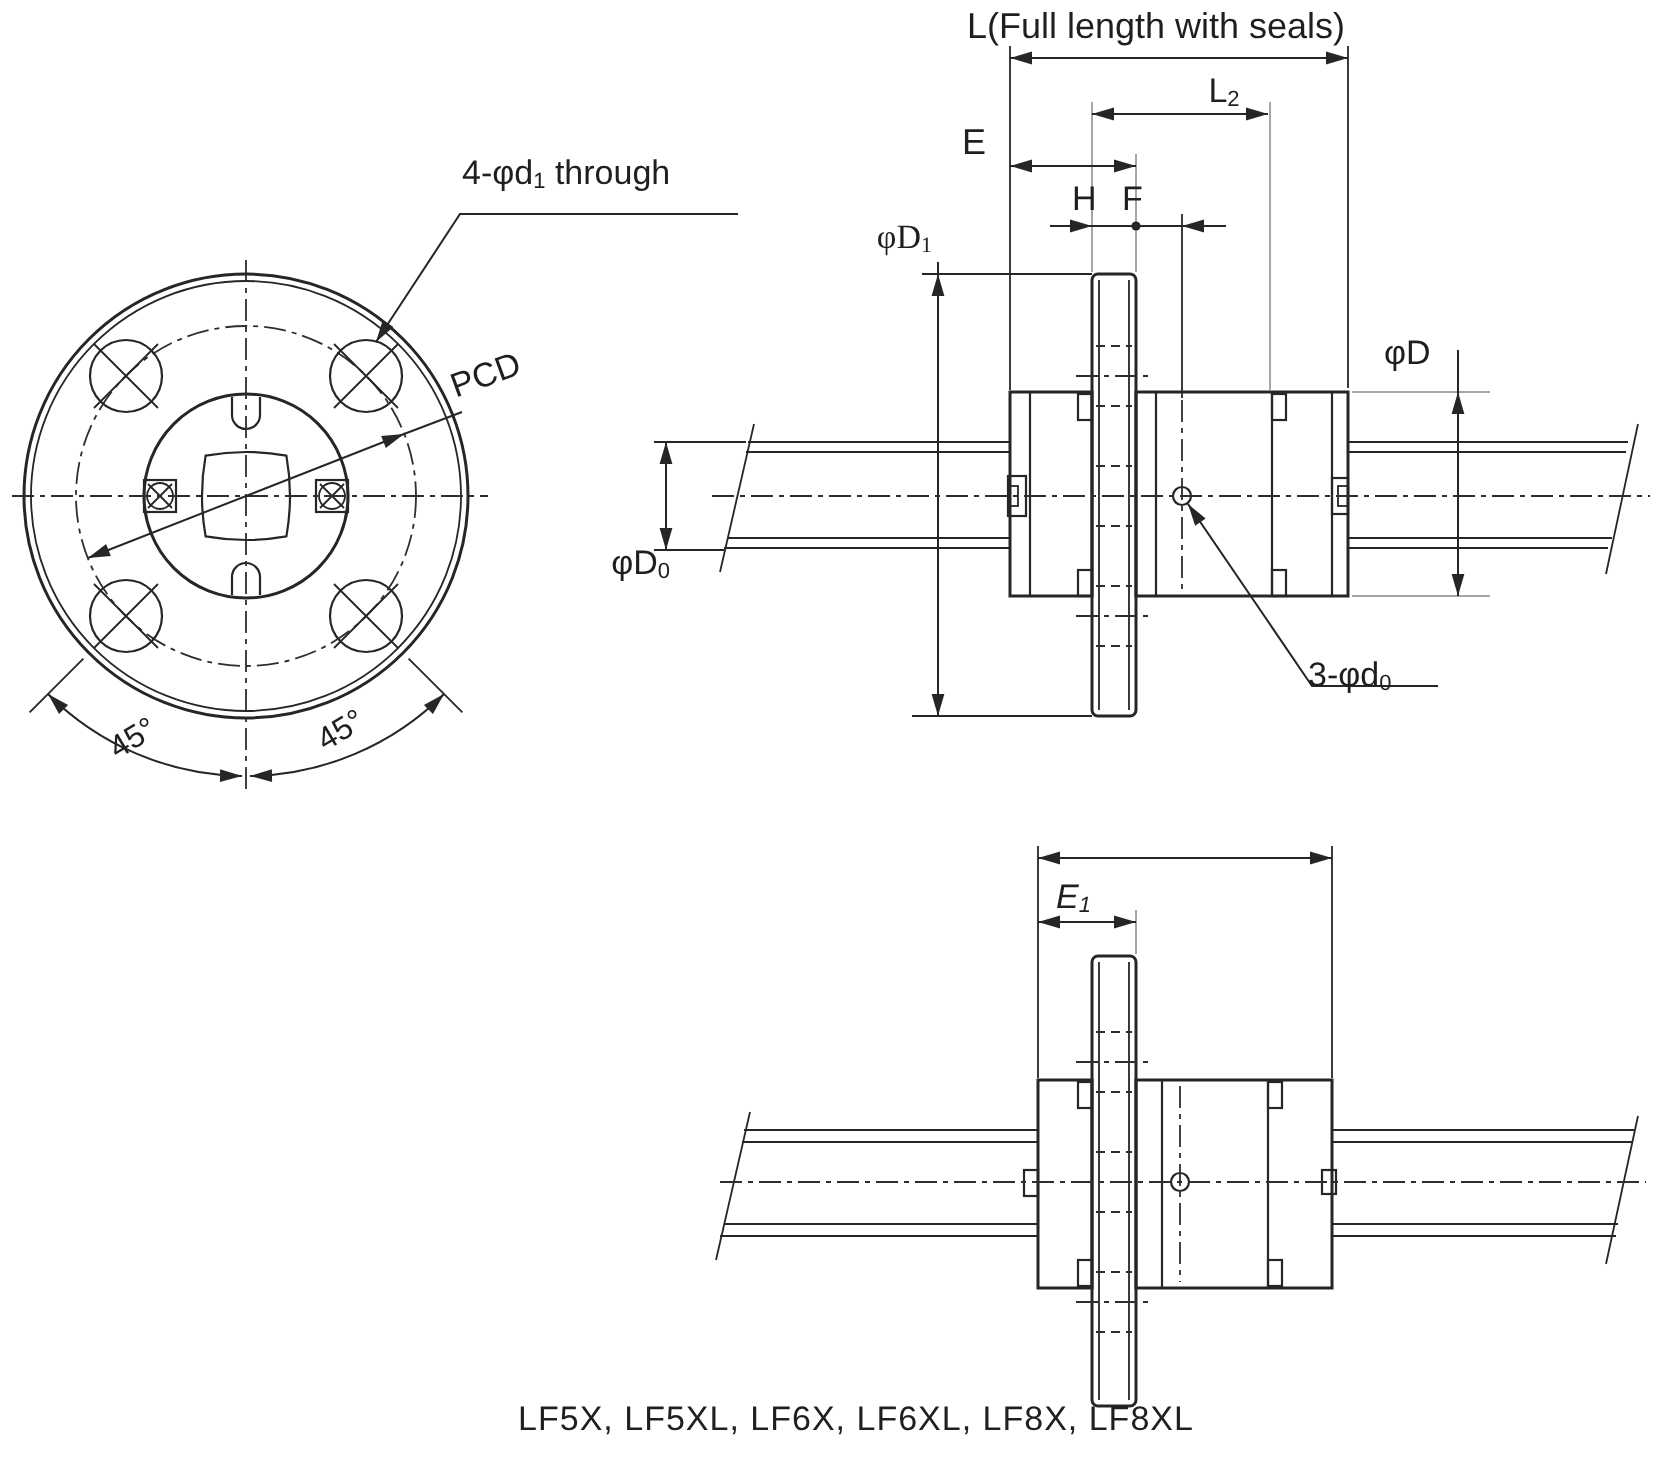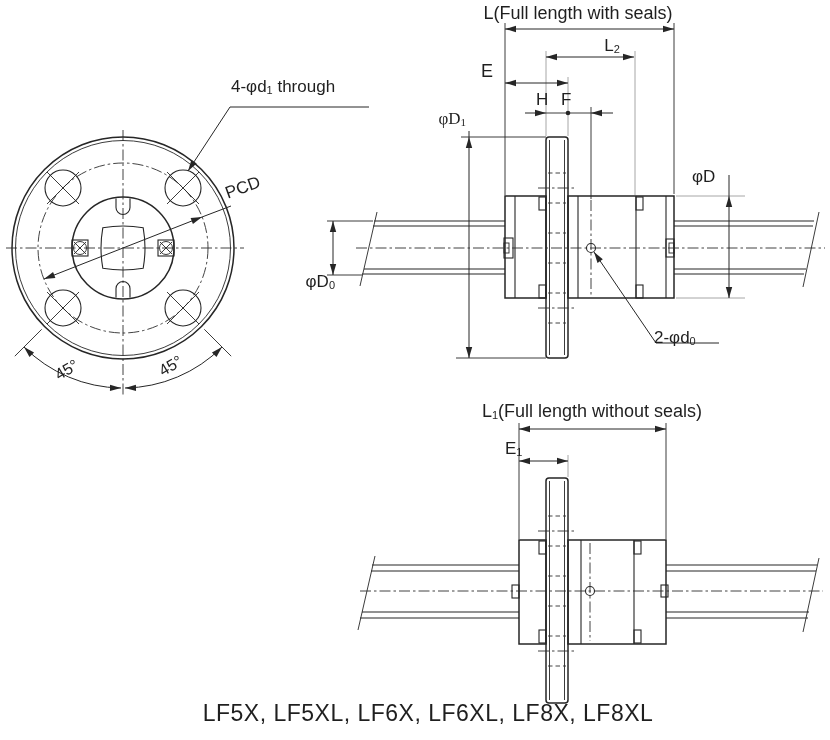--- a/index.html
+++ b/index.html
@@ -7,21 +7,21 @@
     position:relative;width:830px;height:740px;background:#ffffff;
     font-family:"Liberation Sans", sans-serif;color:#1f1f1f;overflow:hidden;
   }
   #stage svg{position:absolute;left:0;top:0;}
   .lbl{position:absolute;font-size:17px;white-space:nowrap;line-height:1.05;color:#1f1f1f;}
   .lbl .sub{font-size:11px;vertical-align:-2px;}
   .hdr{font-size:18px;}
   .ctr{transform:translateX(-50%);}
   .rot31{transform:rotate(-31deg);font-size:16px;}
   .rot20{transform:rotate(-20deg);}
-  .cap{font-size:23px;letter-spacing:0.5px;}
+  .cap{font-size:17px;letter-spacing:0.5px;}
   .ra{text-align:right;}
   
   .s1{stroke:#262626;stroke-width:1.5;fill:none;}
   .s2{stroke:#262626;stroke-width:1.1;fill:none;}
   .tn{stroke:#262626;stroke-width:0.9;fill:none;}
   .gy{stroke:#a6a6a6;stroke-width:1;fill:none;}
   .cl{stroke:#2e2e2e;stroke-width:0.9;fill:none;stroke-dasharray:11 3 2.5 3;}
   .hid{stroke:#2e2e2e;stroke-width:0.9;fill:none;stroke-dasharray:4.5 3;}
   .dim{stroke:#262626;stroke-width:1;fill:none;}
   .fill{fill:#262626;stroke:none;}
@@ -224,40 +224,37 @@
 <div class="lbl ra" style="left:408px;top:110px;width:58px;font-family:Liberation Serif, serif;">
   <span>φD</span><span class="sub">1</span>
 </div>
 <div class="lbl ra" style="left:289px;top:237px;width:46px;margin-top:36px;">
   <span>φD</span><span class="sub">0</span>
 </div>
 <div class="lbl" style="left:692px;top:168px;">
   <span>φD</span>
 </div>
 <div class="lbl" style="left:654px;top:329px;">
-  <span>2-φd</span><span class="sub">0</span>
+  <span>3-φd</span><span class="sub">0</span>
 </div>
 
 <div class="lbl" style="left:231px;top:78px;">
   <span>4-φd</span><span class="sub">1</span><span> through</span>
 </div>
 <div class="lbl rot20" style="left:225px;top:179px;">
   <span>PCD</span>
 </div>
 <div class="lbl rot31" style="left:55px;top:362px;">
   <span>45°</span>
 </div>
 <div class="lbl rot31" style="left:159px;top:358px;">
   <span>45°</span>
 </div>
 
-<div class="lbl hdr ctr" style="left:592px;top:402px;">
-  <span>L</span><span class="sub">1</span><span>(Full length without seals)</span>
-</div>
-<div class="lbl" style="left:505px;top:440px;">
+<div class="lbl" style="left:528px;top:440px;font-style:italic;">
   <span>E</span><span class="sub">1</span>
 </div>
 
 <div class="lbl cap ctr" style="left:428px;top:701px;">
   <span>LF5X, LF5XL, LF6X, LF6XL, LF8X, LF8XL</span>
 </div>
 
 </div>
 
 </body></html>

